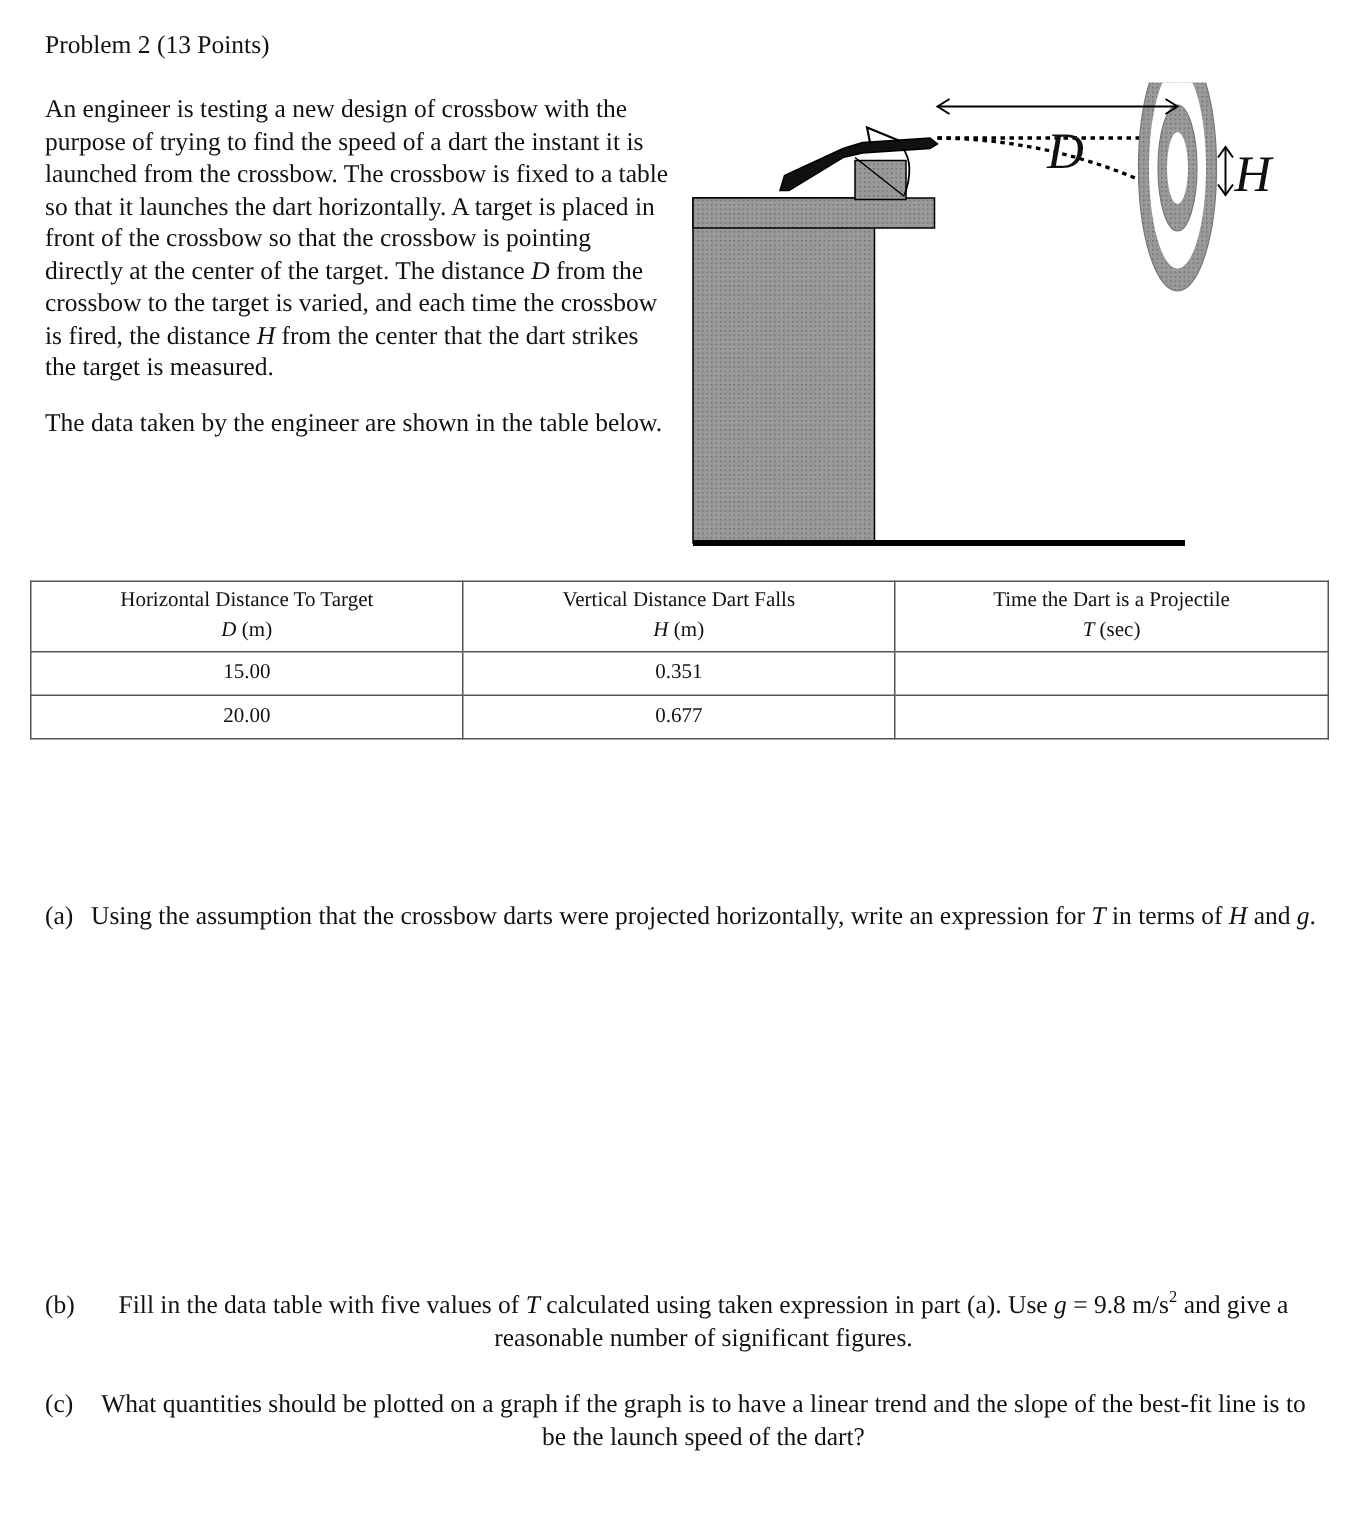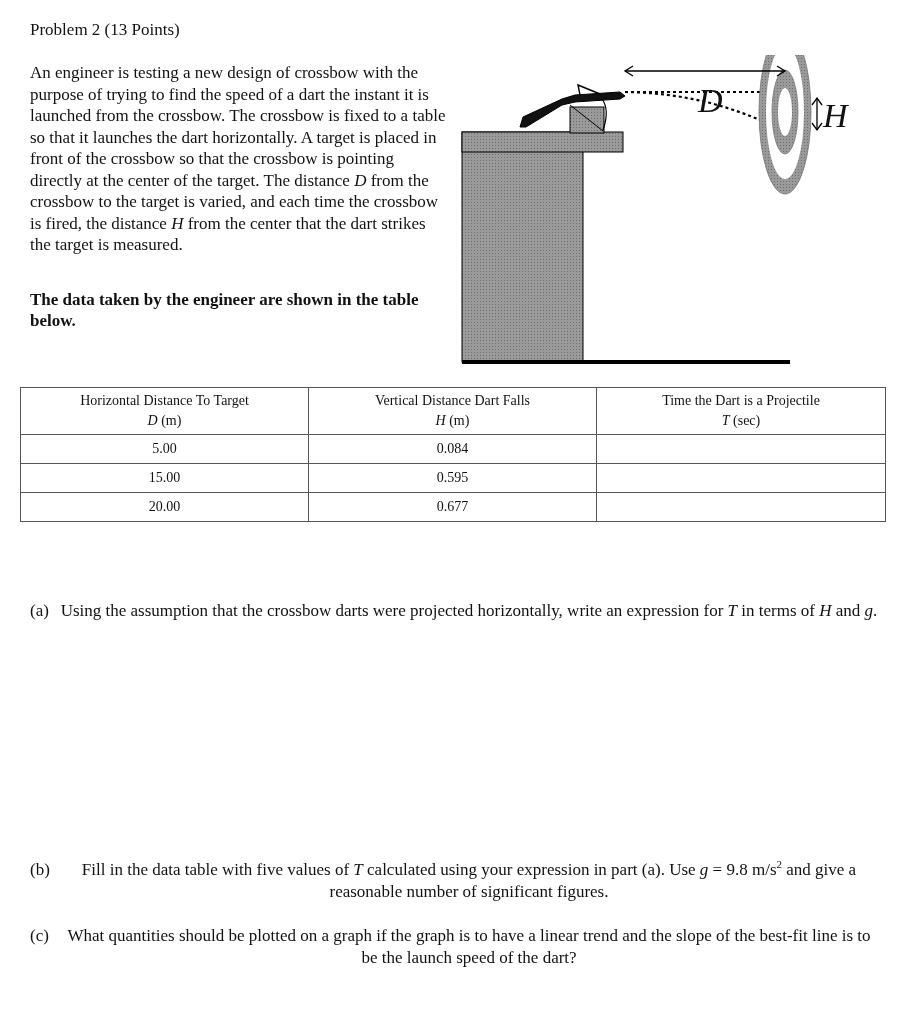--- a/index.html
+++ b/index.html
@@ -4,21 +4,21 @@
 <style>
   html, body { margin: 0; padding: 0; background: #ffffff; }
   body {
     width: 911px; height: 1024px; position: relative; overflow: hidden;
     font-family: "Liberation Serif", "DejaVu Serif", serif;
     color: #111111; font-size: 17px; line-height: 21.5px;
   }
   .problem-title { position: absolute; left: 30px; top: 19px; font-size: 17px; }
   .intro { position: absolute; left: 30px; top: 62px; width: 420px; }
   .intro p { margin: 0; }
-  .intro p + p { margin-top: 33px; font-weight: bold; }
+  .intro p + p { margin-top: 15px; }
   .figure { position: absolute; left: 450px; top: 55px; width: 450px; height: 320px; }
   .figure svg { display: block; }
   .data-table {
     position: absolute; left: 20px; top: 387px; width: 865px;
     border-collapse: collapse; table-layout: fixed;
   }
   .data-table th, .data-table td {
     border: 1px solid #555555; text-align: center; padding: 0;
     font-weight: normal; font-size: 14px;
   }
@@ -105,43 +105,38 @@
     </colgroup>
   <thead>
     <tr>
       <th><span>Horizontal Distance To Target</span><br><i>D</i><span> (m)</span></th>
       <th><span>Vertical Distance Dart Falls</span><br><i>H</i><span> (m)</span></th>
       <th><span>Time the Dart is a Projectile</span><br><i>T</i><span> (sec)</span></th>
     </tr>
   </thead>
   <tbody>
     <tr>
-      <td>5.00</td>
-      <td>0.084</td>
-      <td></td>
-    </tr>
-    <tr>
       <td>15.00</td>
-      <td>0.595</td>
+      <td>0.351</td>
       <td></td>
     </tr>
     <tr>
       <td>20.00</td>
       <td>0.677</td>
       <td></td>
     </tr>
   </tbody>
 </table>
 
 <div class="question q-a">
   <span class="q-label">(a)</span>
   <div class="q-text"><span>Using the assumption that the crossbow darts were projected horizontally, write an expression for </span><i>T</i><span> in terms of </span><i>H</i><span> and </span><i>g</i><span>.</span></div>
 </div>
 
 <div class="question q-b">
   <span class="q-label">(b)</span>
-  <div class="q-text"><span>Fill in the data table with five values of </span><i>T</i><span> calculated using your expression in part (a).  Use </span><i>g</i><span> = 9.8 m/s</span><sup>2</sup><span> and give a reasonable number of significant figures.</span></div>
+  <div class="q-text"><span>Fill in the data table with five values of </span><i>T</i><span> calculated using taken expression in part (a).  Use </span><i>g</i><span> = 9.8 m/s</span><sup>2</sup><span> and give a reasonable number of significant figures.</span></div>
 </div>
 
 <div class="question q-c">
   <span class="q-label">(c)</span>
   <div class="q-text">What quantities should be plotted on a graph if the graph is to have a linear trend and the slope of the best-fit line is to be the launch speed of the dart?</div>
 </div>
 
 </body></html>

